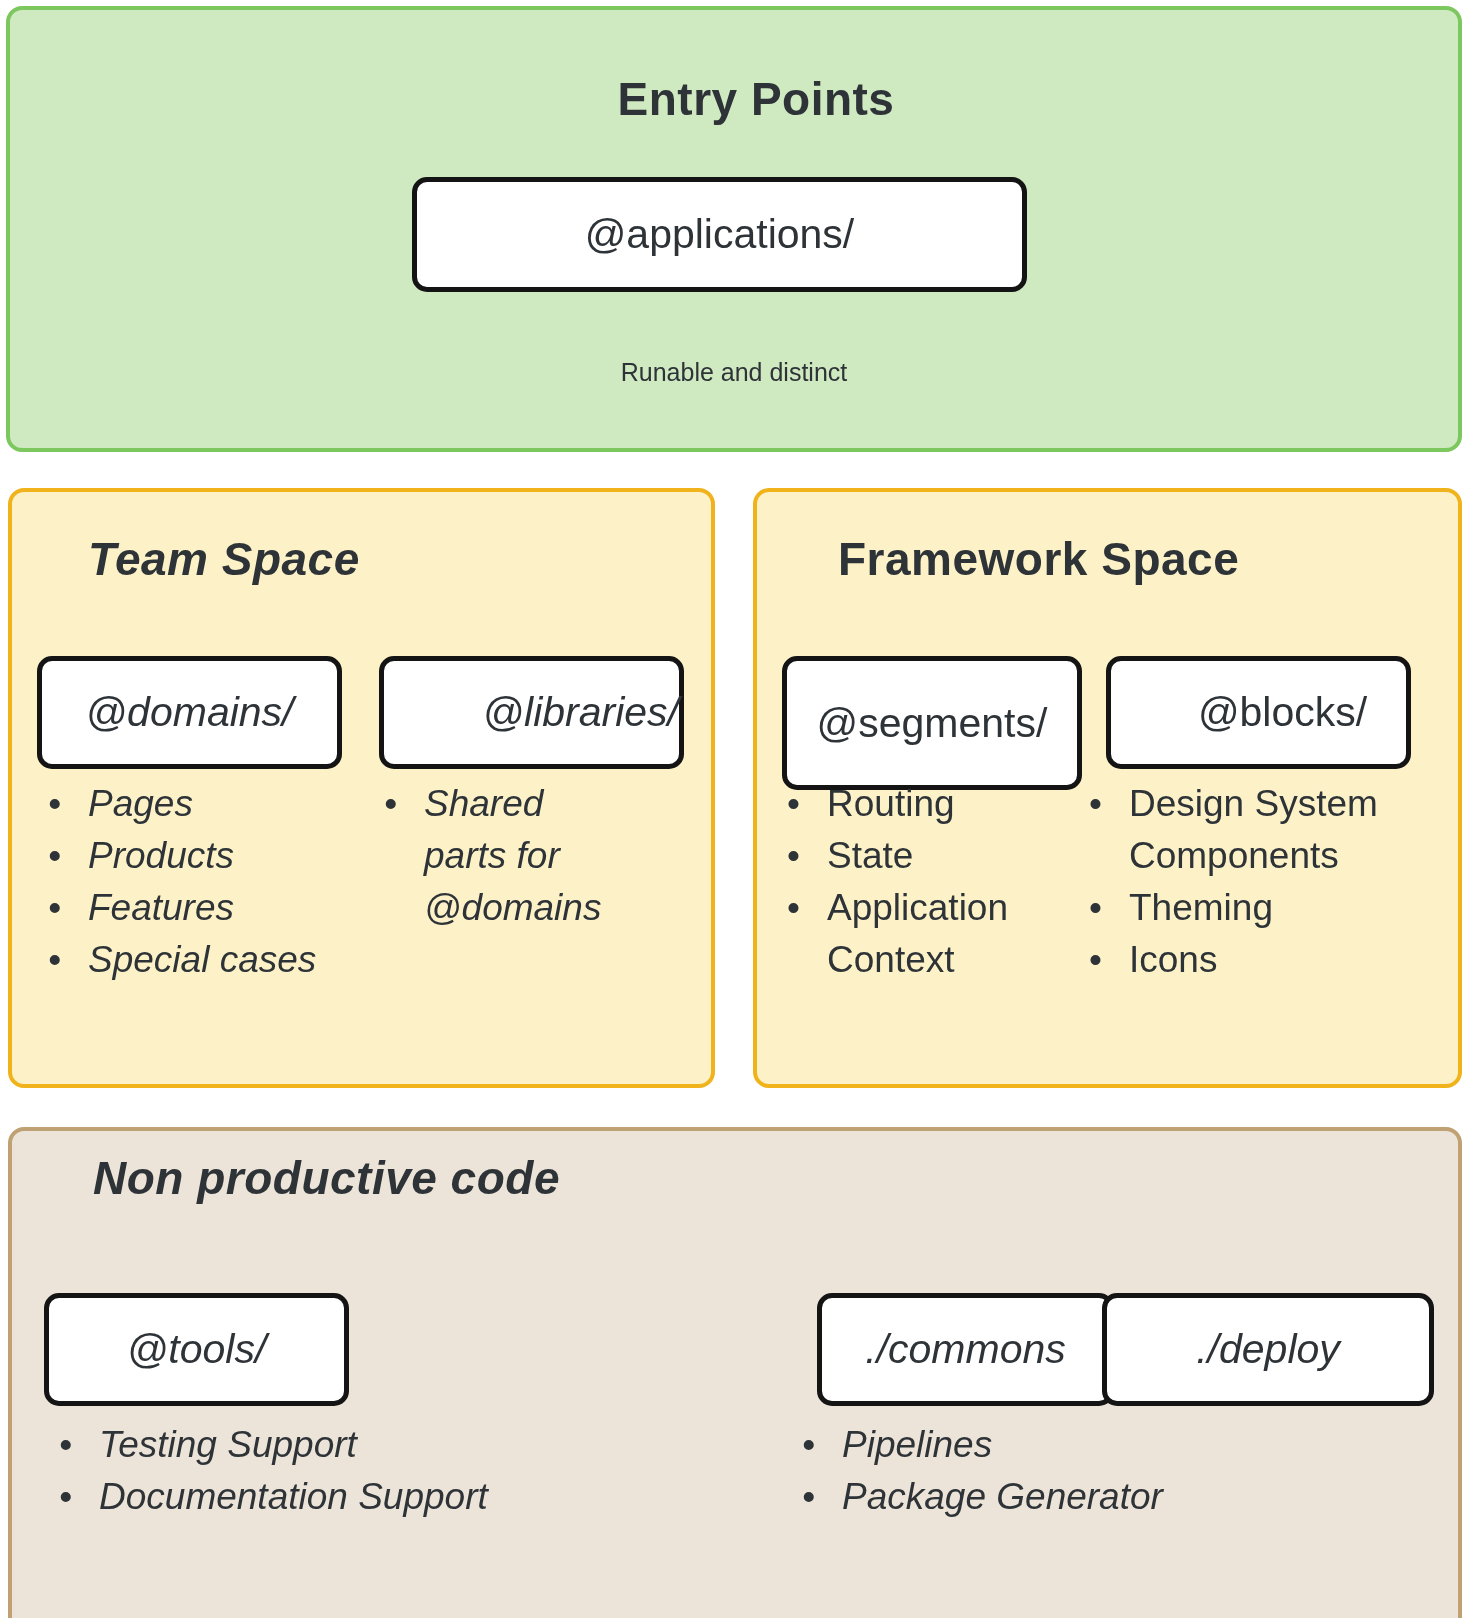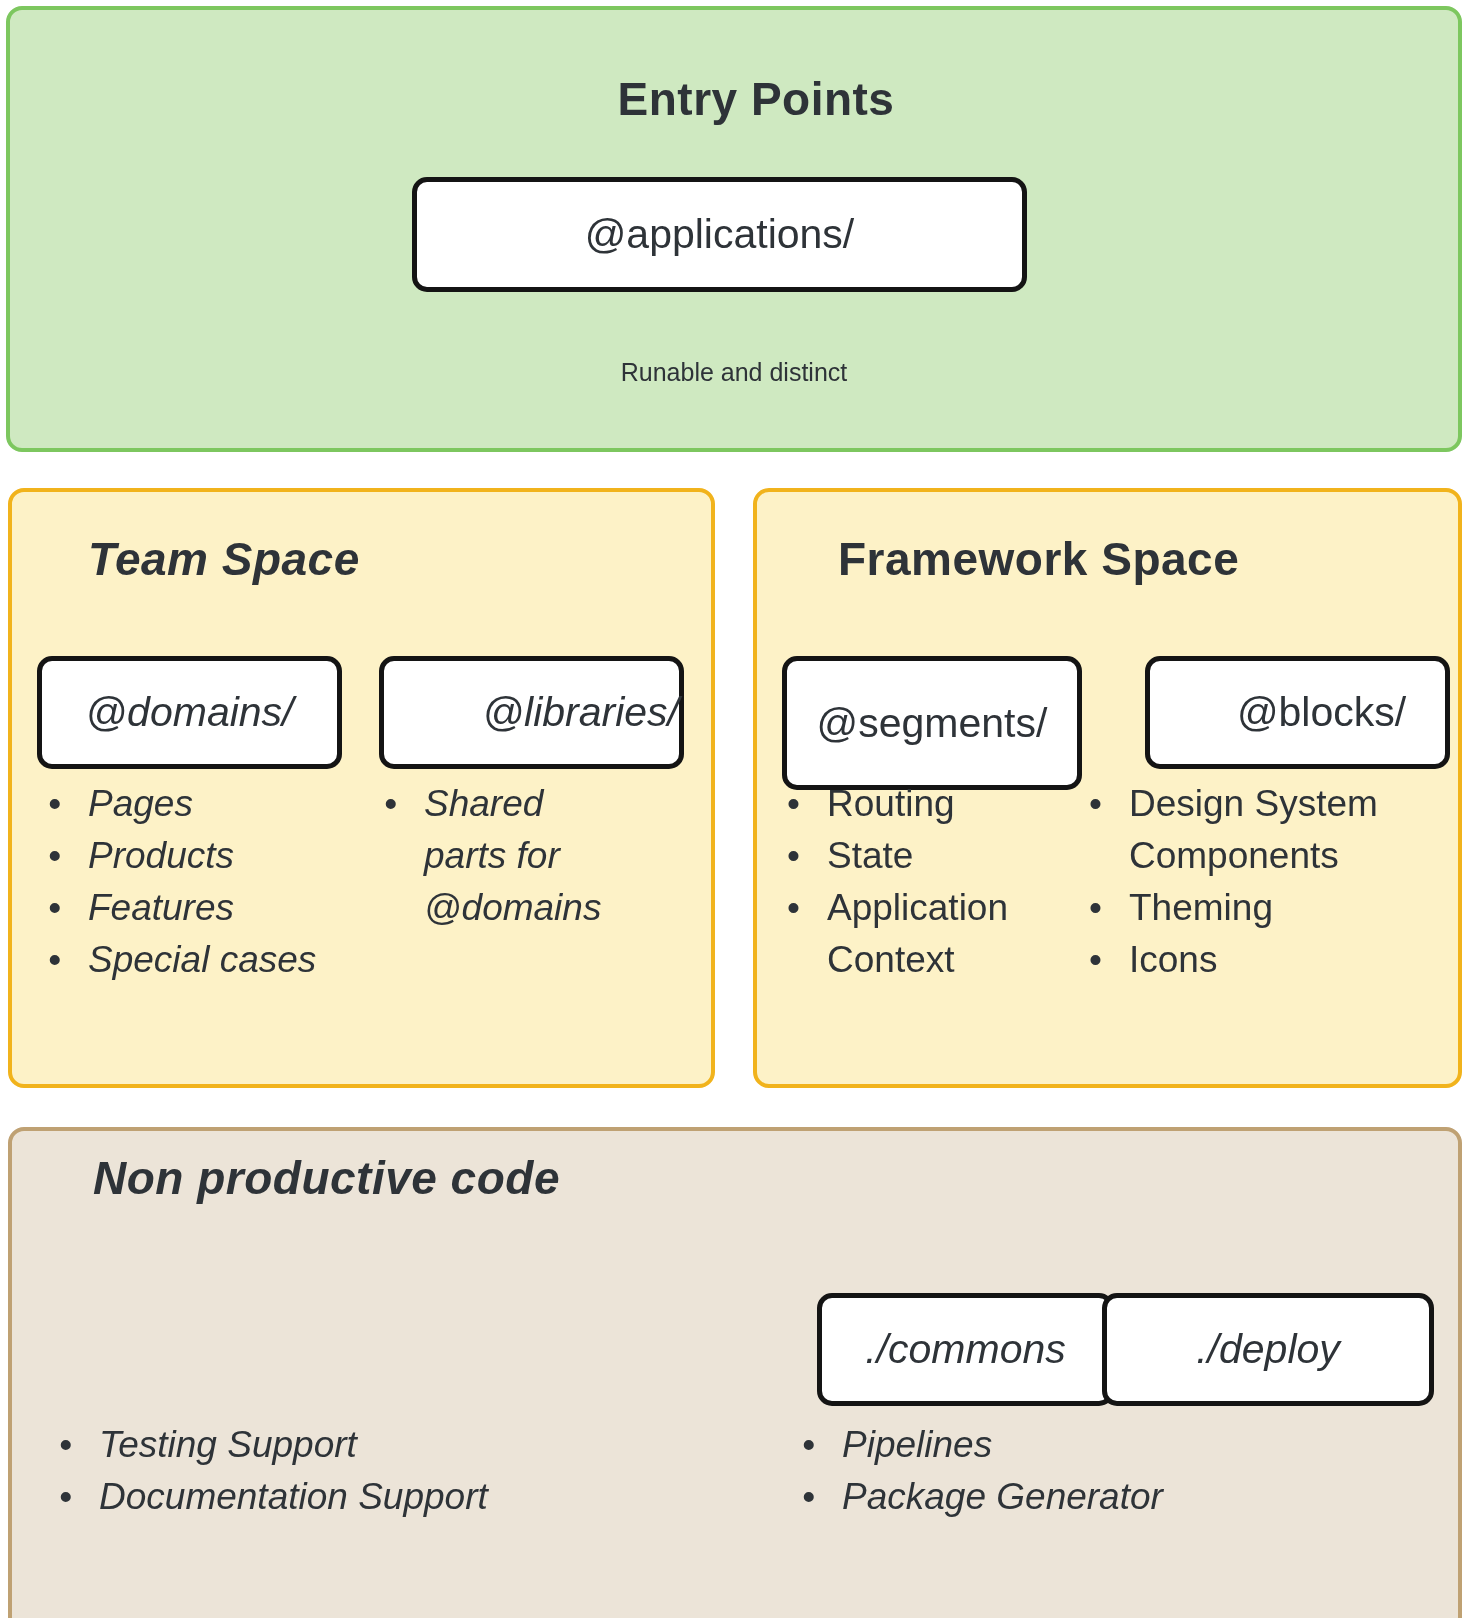--- a/index.html
+++ b/index.html
@@ -59,21 +59,21 @@
     display: flex; align-items: center; justify-content: center;
     font-size: 41px;
     white-space: nowrap;
   }
   #applications-node { left: 402px; top: 167px; width: 615px; height: 115px; }
 
   #domains-node   { left: 25px;  top: 164px; width: 305px; height: 113px; }
   #libraries-node { left: 367px; top: 164px; width: 305px; height: 113px; justify-content: flex-end; }
 
   #segments-node  { left: 25px;  top: 164px; width: 300px; height: 134px; }
-  #blocks-node    { left: 388px; top: 164px; width: 305px; height: 113px; padding-left: 48px; }
+  #blocks-node    { left: 349px; top: 164px; width: 305px; height: 113px; padding-left: 48px; }
 
   #tools-node   { left: 32px;   top: 162px; width: 305px; height: 113px; }
   #commons-node { left: 760px;  top: 162px; width: 297px; height: 113px; margin-left: 45px; }
   #deploy-node  { left: 1090px; top: 162px; width: 332px; height: 113px; }
 
   .blist { position: absolute; }
   .li {
     display: flex;
     font-size: 37px;
     line-height: 52px;
@@ -172,20 +172,23 @@
       </div>
       <div class="li">
         <span class="dot">•</span>
         <span class="txt">Icons</span>
       </div>
     </div>
   </div>
 
   <div class="panel" id="nonprod-panel">
     <div class="panel-title" id="nonprod-title">Non productive code</div>
+    <div class="wbox" id="tools-node">
+      <span>@tools/</span>
+    </div>
     <div class="wbox" id="commons-node">
       <span>./commons</span>
     </div>
     <div class="wbox" id="deploy-node">
       <span>./deploy</span>
     </div>
     <div class="blist" id="nonprod-list-1">
       <div class="li">
         <span class="dot">•</span>
         <span class="txt">Testing Support</span>

